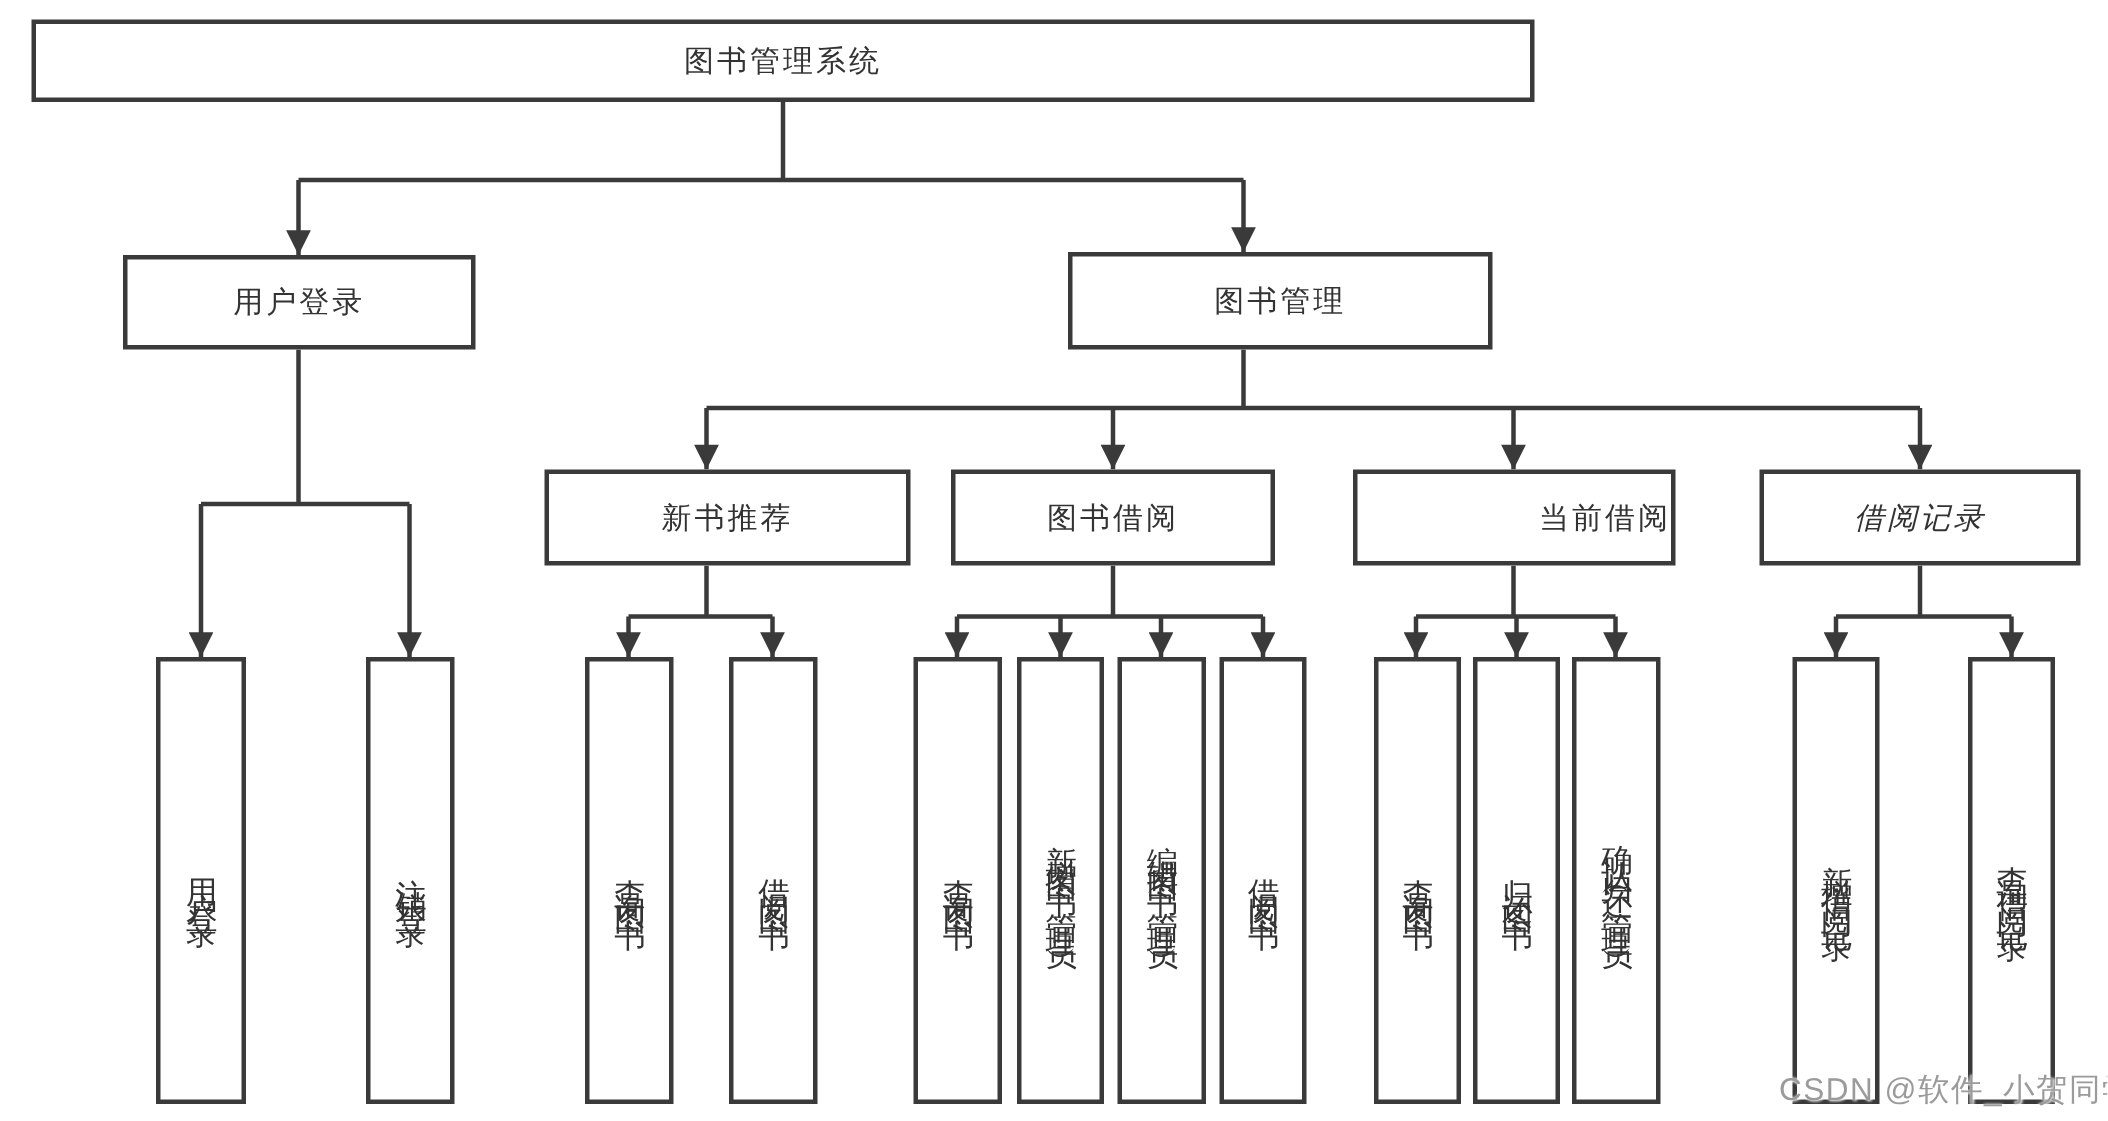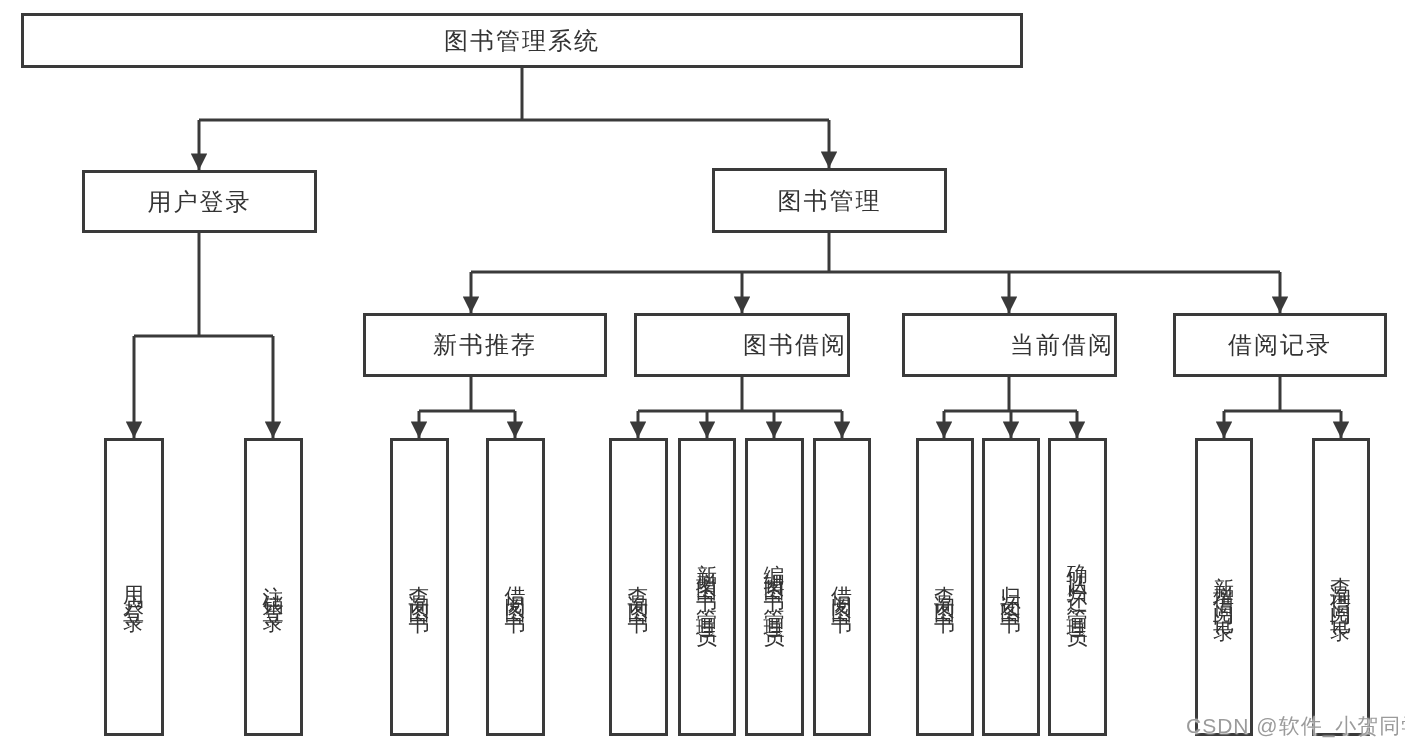--- a/index.html
+++ b/index.html
@@ -27,41 +27,41 @@
     box-sizing: border-box;
     background: #ffffff;
     border: 3px solid #3a3a3a;
     display: flex;
     align-items: center;
     justify-content: center;
     color: #333333;
     z-index: 2;
   }
   .hbox {
-    font-size: 24px;
+    font-size: 20px;
     letter-spacing: 2px;
     white-space: nowrap;
   }
   .vbox {
     font-size: 21px;
   }
   .vbox .vtext {
     writing-mode: vertical-rl;
     text-orientation: mixed;
     letter-spacing: 9px;
     line-height: 1;
     white-space: nowrap;
   }
   .root-box   { left: 21px;  top: 13px;  width: 1002px; height: 55px; }
   .l2-user    { left: 82px;  top: 170px; width: 235px;  height: 63px; }
-  .l2-book    { left: 712px; top: 168px; width: 235px;  height: 65px; }
+  .l2-book    { left: 712px; top: 168px; width: 283px;  height: 65px; }
   .l3-a { left: 363px;  top: 313px; width: 244px; height: 64px; }
-  .l3-b { left: 634px;  top: 313px; width: 216px; height: 64px; justify-content: flex-end; }
+  .l3-b { left: 634px;  top: 313px; width: 216px; height: 64px; }
   .l3-c { left: 902px;  top: 313px; width: 215px; height: 64px; justify-content: flex-end; }
-  .l3-d { left: 1173px; top: 313px; width: 214px; height: 64px; }
+  .l3-d { left: 1173px; top: 313px; width: 214px; height: 64px; font-style: italic; }
   .leaf { top: 438px; height: 298px; }
   .lf-1  { left: 104px;  width: 60px; }
   .lf-2  { left: 244px;  width: 59px; }
   .lf-3  { left: 390px;  width: 59px; }
   .lf-4  { left: 486px;  width: 59px; }
   .lf-5  { left: 609px;  width: 59px; }
   .lf-6  { left: 678px;  width: 58px; }
   .lf-7  { left: 745px;  width: 59px; }
   .lf-8  { left: 813px;  width: 58px; }
   .lf-9  { left: 916px;  width: 58px; }

